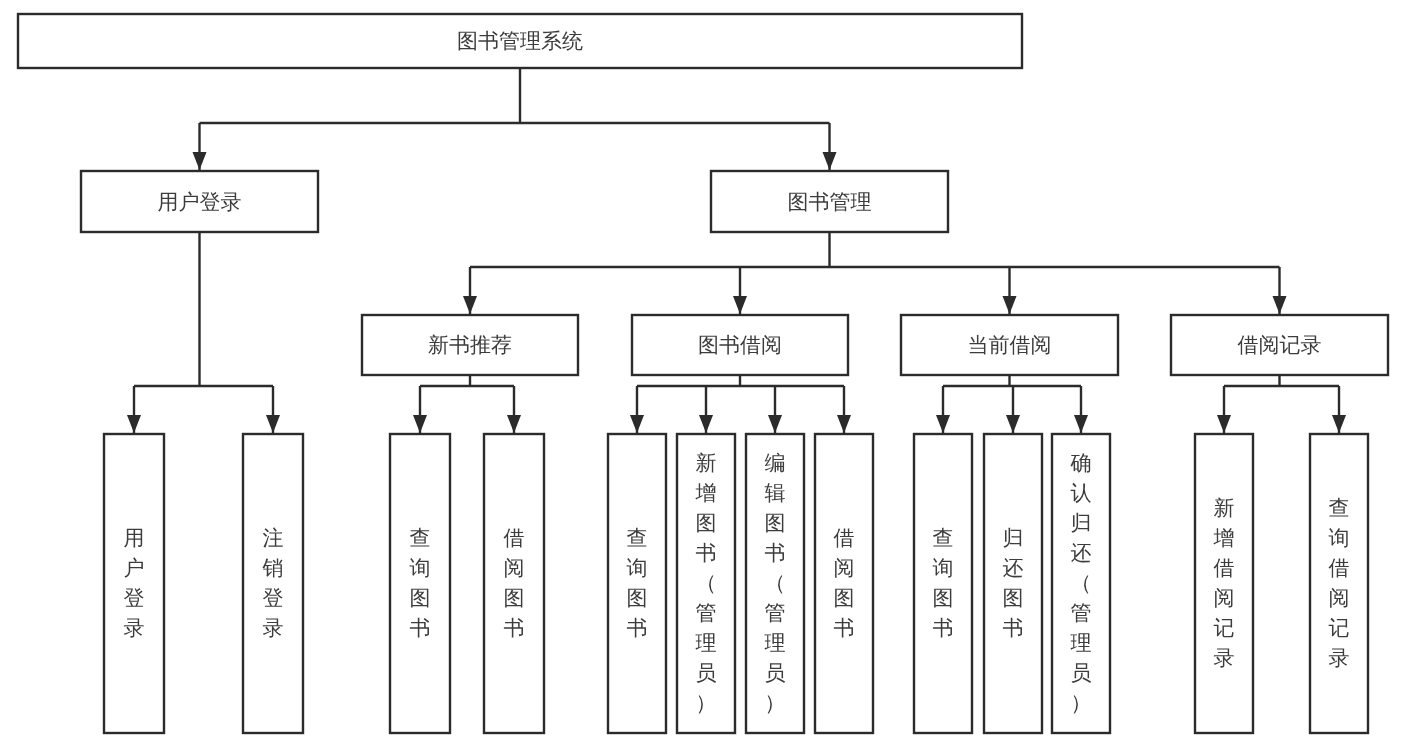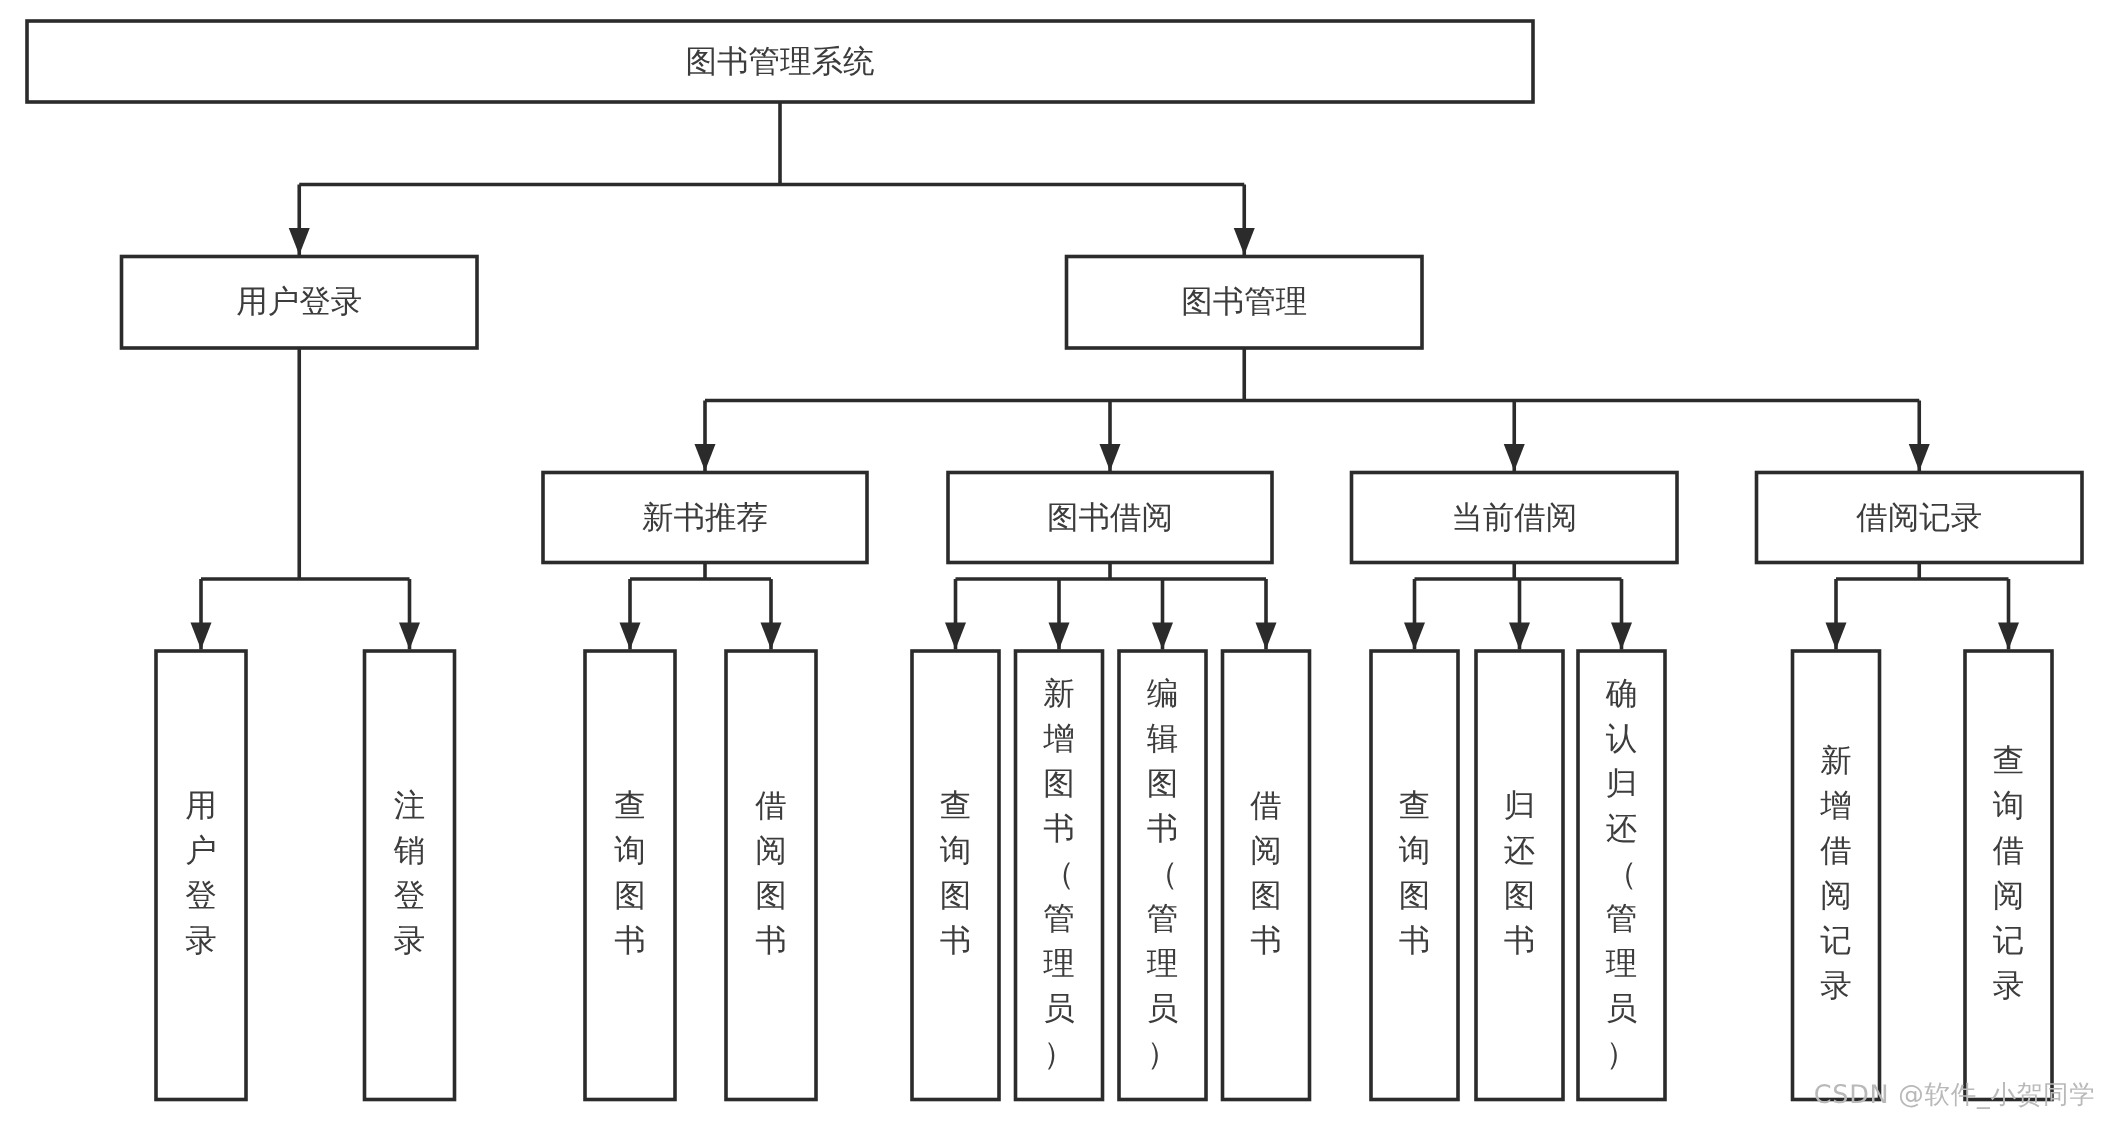--- a/index.html
+++ b/index.html
@@ -274,14 +274,13 @@
           <rect x="1310" y="434" width="58" height="299" class="node-box"></rect>
           <text x="1339" y="508.5" class="vlabel-char" dominant-baseline="middle">查</text>
           <text x="1339" y="538.5" class="vlabel-char" dominant-baseline="middle">询</text>
           <text x="1339" y="568.5" class="vlabel-char" dominant-baseline="middle">借</text>
           <text x="1339" y="598.5" class="vlabel-char" dominant-baseline="middle">阅</text>
           <text x="1339" y="628.5" class="vlabel-char" dominant-baseline="middle">记</text>
           <text x="1339" y="658.5" class="vlabel-char" dominant-baseline="middle">录</text>
         </g>
       </g>
   </svg>
-  <div class="watermark">CSDN @软件_小贺同学</div>
 </div>
 
 </body></html>

